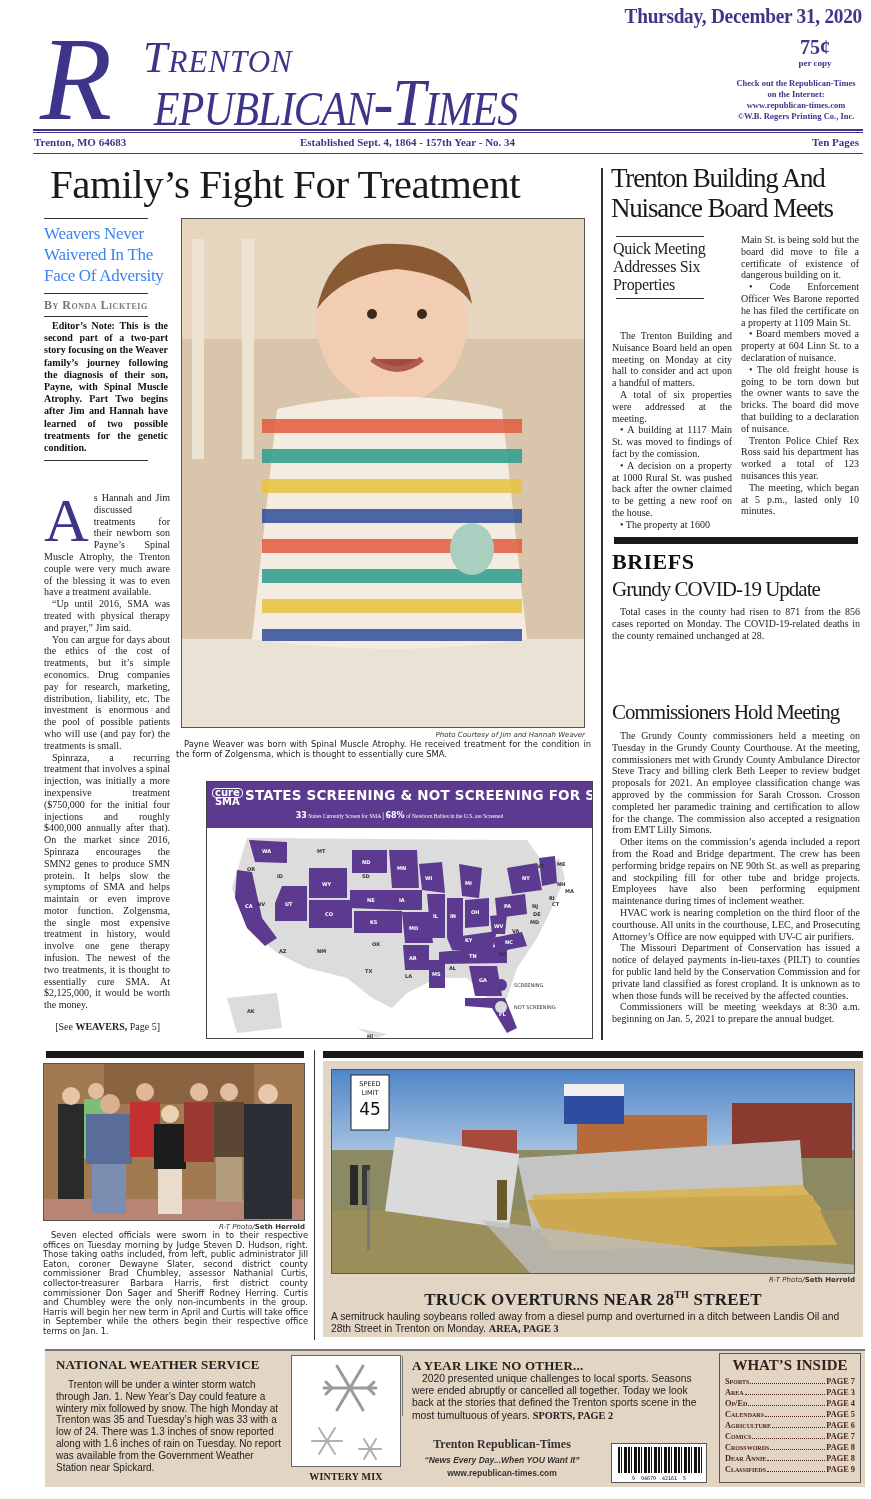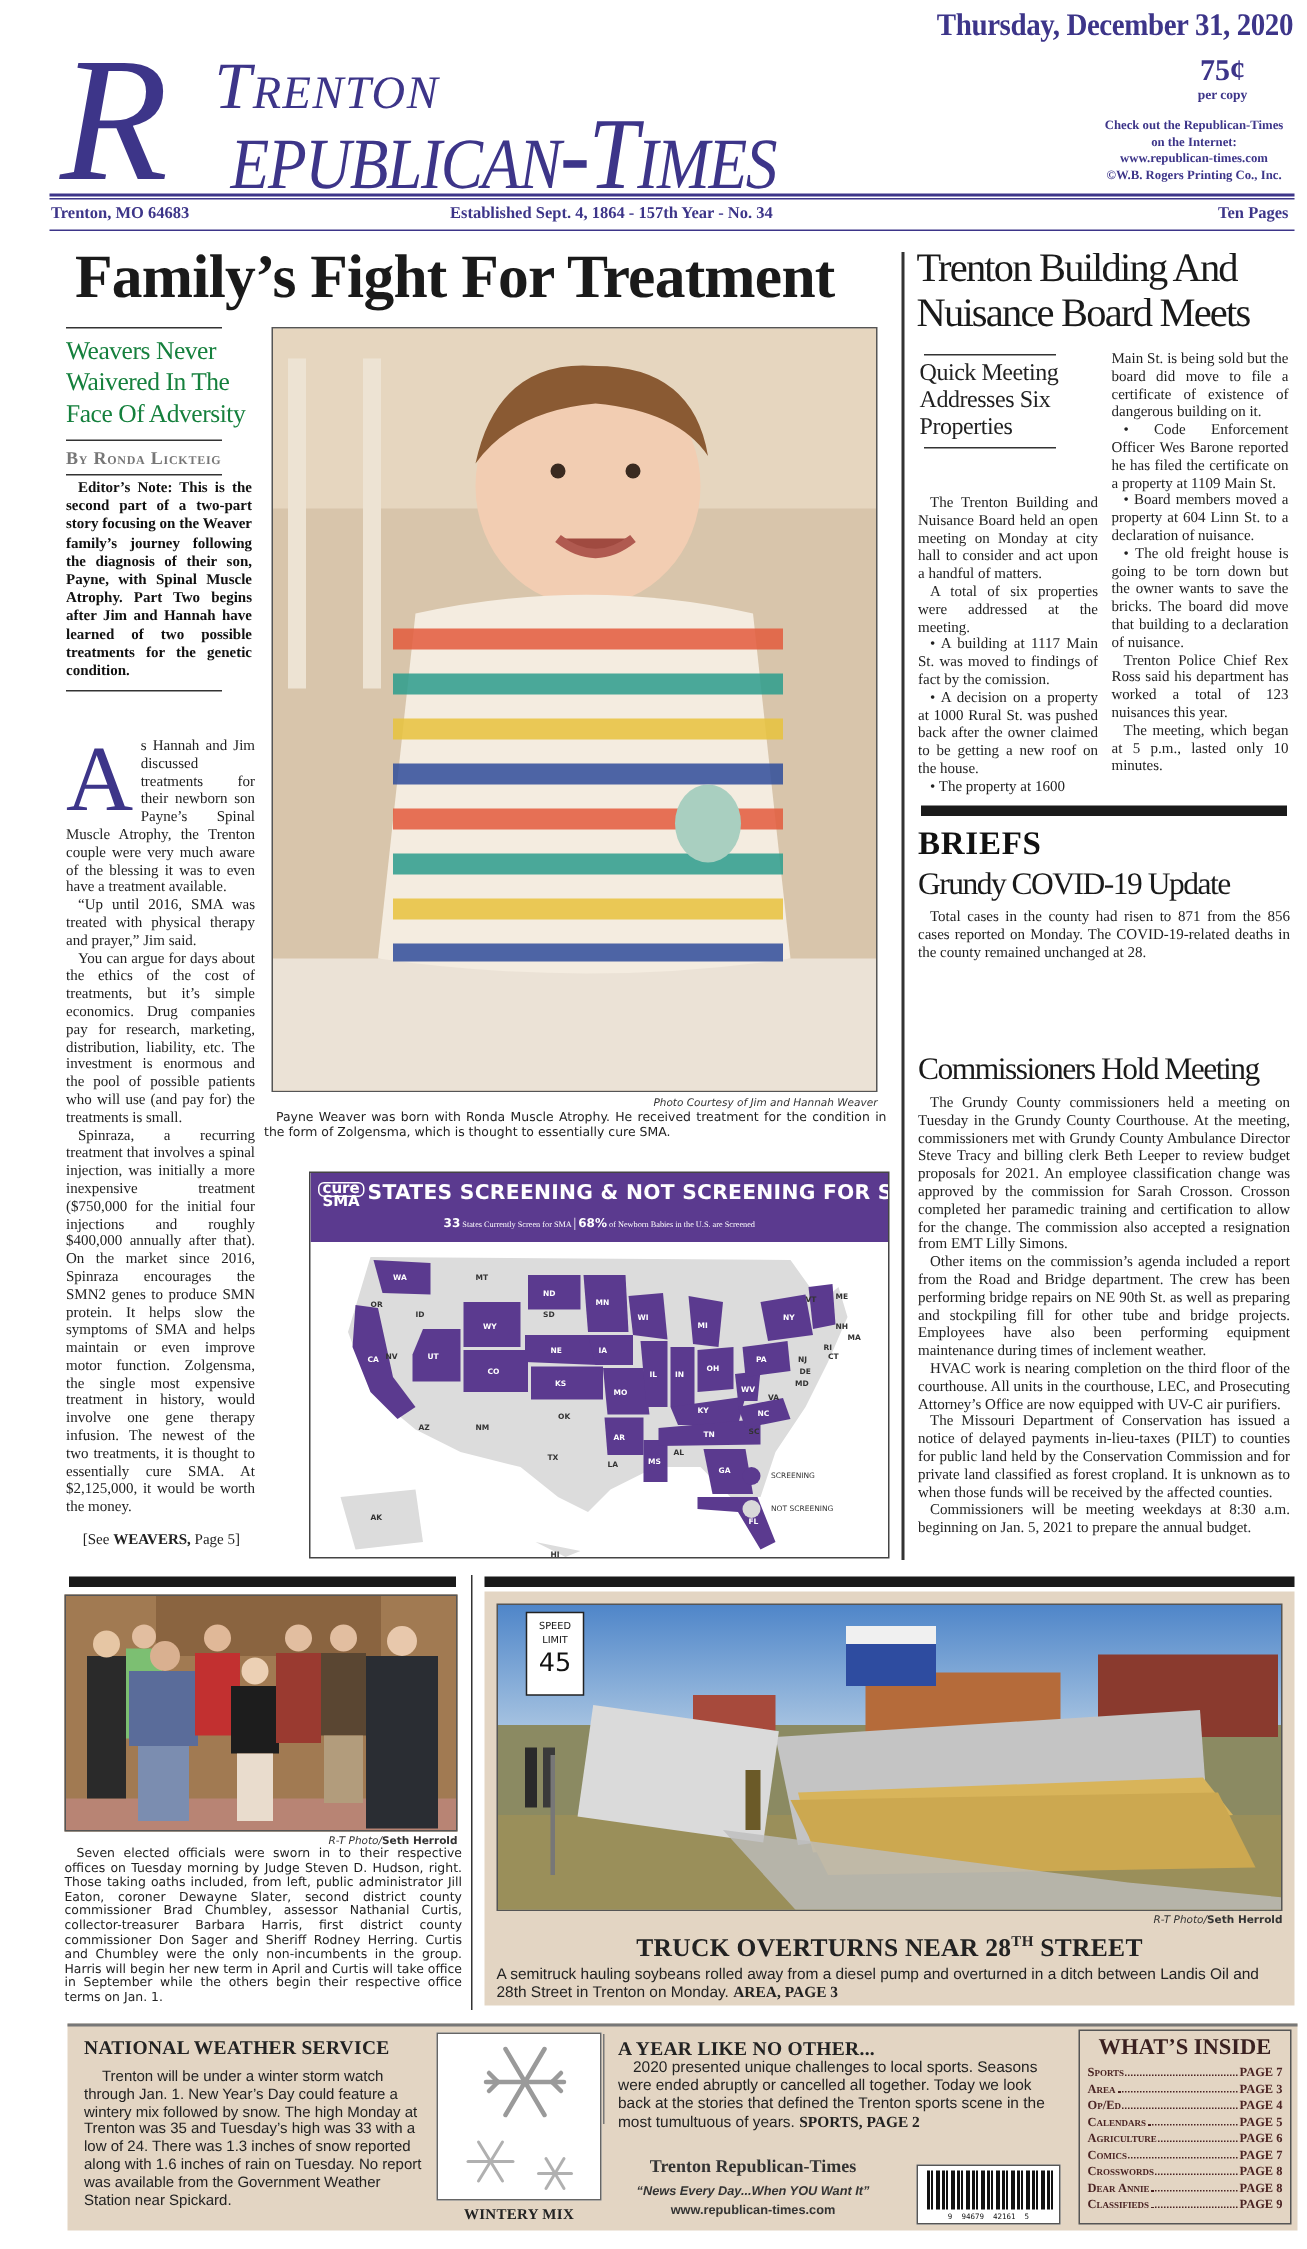--- a/index.html
+++ b/index.html
@@ -13,26 +13,26 @@
   .nameplate-trenton { left: 143px; top: 32px; font-size: 44px; font-style: italic; color: #3d3589; letter-spacing: 1px; }
   .nameplate-rt { left: 138px; top: 68px; font-size: 68px; line-height: 68px; font-style: italic; color: #3d3589; letter-spacing: -1px; transform: scaleX(0.88); transform-origin: left; white-space: nowrap; }
   .price { left: 770px; top: 36px; width: 90px; text-align: center; color: #3d3589; font-weight: bold; font-size: 20px; }
   .price-sub { left: 770px; top: 58px; width: 90px; text-align: center; color: #3d3589; font-weight: bold; font-size: 9px; }
   .promo { left: 726px; top: 78px; width: 140px; text-align: center; color: #3d3589; font-weight: bold; font-size: 8.5px; line-height: 11px; }
   .rule-double { left: 33px; width: 830px; height: 4px; border-top: 2px solid #3d3589; border-bottom: 1px solid #3d3589; }
   .rule-single { left: 33px; width: 830px; height: 0; border-top: 1px solid #3d3589; }
   .infobar { top: 136px; font-size: 11px; font-weight: bold; color: #3d3589; }
 
   
-  .main-head { left: 50px; top: 160px; font-size: 41px; font-family: "Liberation Serif", serif; color: #1a1a1a; letter-spacing: -0.5px; white-space: nowrap; font-weight: bold; }
+  .main-head { left: 50px; top: 160px; font-size: 41px; font-family: "Liberation Serif", serif; color: #1a1a1a; letter-spacing: -0.5px; white-space: nowrap; }
   .col-rule { width: 0; border-left: 2px solid #333; }
   .hr-dark { height: 0; border-top: 1px solid #333; }
   .hr-heavy { height: 7px; background: #1a1a1a; }
 
-  .deck { font-size: 17px; line-height: 21px; color: #15803d; letter-spacing: -0.3px; }
+  .deck { font-size: 17px; line-height: 21px; color: #3b82f6; letter-spacing: -0.3px; }
   .byline { font-size: 12px; font-weight: bold; color: #777; letter-spacing: 0.5px; }
   .editor-note { font-size: 10px; font-weight: bold; line-height: 12.2px; text-align: justify; text-indent: 8px; color: #111; }
 
   .body-text { font-size: 10px; line-height: 11.8px; text-align: justify; color: #222; }
   .body-text p { text-indent: 8px; }
   .dropcap { float: left; font-size: 62px; line-height: 52px; color: #3d3589; margin: 2px 5px 0 0; font-family: "Liberation Serif", serif; }
   .see-also { font-size: 10px; text-align: right; padding-right: 10px; margin-top: 10px; }
   .see-also b { font-weight: bold; }
 
   
@@ -141,21 +141,21 @@
       <rect x="80" y="320" width="260" height="14" fill="#e35a3c" opacity="0.85"></rect>
       <rect x="80" y="350" width="260" height="14" fill="#2b9c8c" opacity="0.85"></rect>
       <rect x="80" y="380" width="260" height="14" fill="#e8c23c" opacity="0.85"></rect>
       <rect x="80" y="410" width="260" height="12" fill="#2f4c9a" opacity="0.85"></rect>
     </g>
     <ellipse cx="290" cy="330" rx="22" ry="26" fill="#a9cfc0"></ellipse>
   </svg>
 </div>
 <div class="abs credit" style="left:181px; top:731px; width:404px;">Photo Courtesy of Jim and Hannah Weaver</div>
 <div class="abs cutline" style="left:176px; top:740px; width:415px;">
-  <p>Payne Weaver was born with Ronda Muscle Atrophy. He received treatment for the condition in the form of Zolgensma, which is thought to essentially cure SMA.</p>
+  <p>Payne Weaver was born with Spinal Muscle Atrophy. He received treatment for the condition in the form of Zolgensma, which is thought to essentially cure SMA.</p>
 </div>
 
 <div class="abs sma-box" style="left:206px; top:781px; width:387px; height:258px;">
   <div class="sma-header">
     <div class="sma-logo">
       <div style="border:1px solid #fff; border-radius:4px; padding:0 2px;">cure</div>
       <div>SMA</div>
     </div>
     <div class="sma-title">STATES SCREENING &amp; NOT SCREENING FOR SMA</div>
     <div class="sma-sub">

